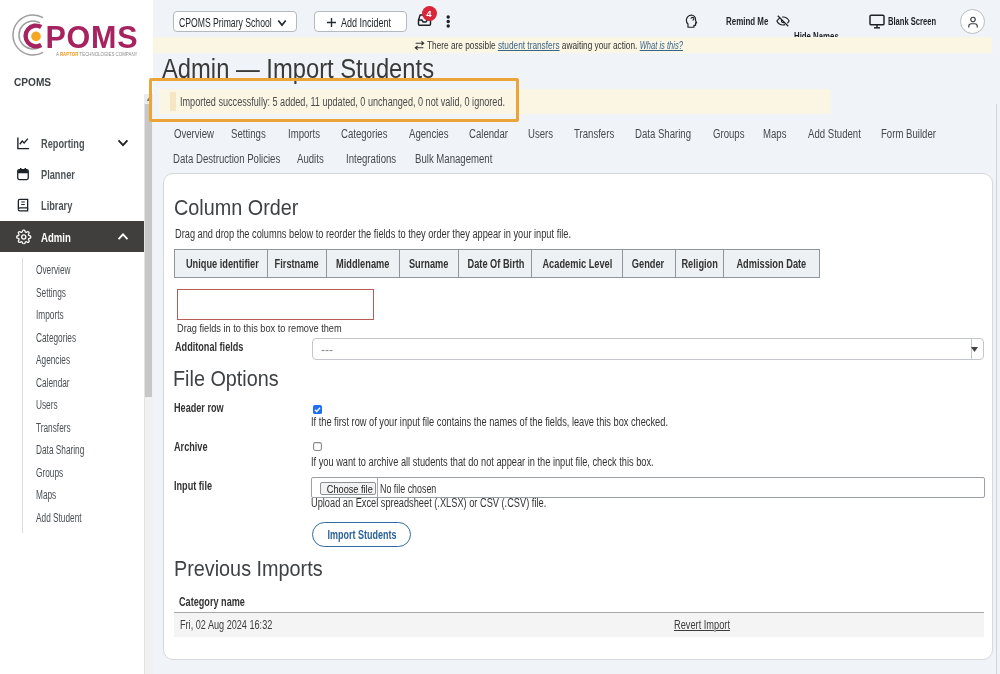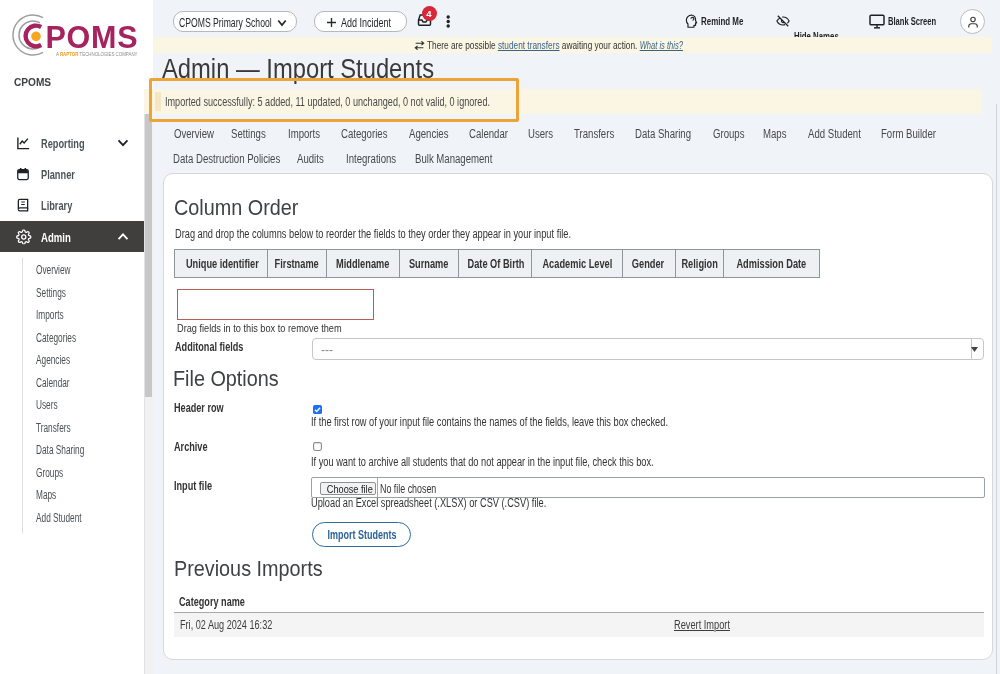--- a/index.html
+++ b/index.html
@@ -16,26 +16,26 @@
   .sb-label { position:absolute; left:14px; top:76px; font-size:11.5px; font-weight:bold; color:#3d4144; }
   .sb-item { position:absolute; left:0; width:144px; height:31px; color:#4d5256; font-weight:bold; font-size:13px; }
   .sb-item .txt { position:absolute; left:41px; top:50%; transform:translateY(-50%) scaleX(0.71); transform-origin:0 50%; white-space:nowrap; }
   .sb-item svg { position:absolute; left:16px; top:50%; transform:translateY(-50%); }
   .sb-item .chev { position:absolute; left:117px; top:50%; transform:translateY(-50%); }
   .sb-item.active { background:#413e3e; color:#fff; width:153px; }
   .sb-sub { position:absolute; left:36px; font-size:12px; color:#4a4f54; transform:scaleX(0.69); transform-origin:0 50%; white-space:nowrap; }
   #subline { position:absolute; left:22px; top:258px; width:1px; height:275px; background:#dadddf; }
 
   
-  .select-box, .btn-box { position:absolute; background:#fff; border:1px solid #b4b9bd; border-radius:10px; font-size:12px; color:#24292d; }
+  .select-box, .btn-box { position:absolute; background:#fff; border:1px solid #b4b9bd; border-radius:4px; font-size:12px; color:#24292d; }
   .iconbtn { position:absolute; font-size:11.5px; color:#1d2125; font-weight:bold; }
 
   
   #bar1 { position:absolute; left:153px; top:37px; width:839px; height:16px; background:#fbf6e4; font-size:11.5px; color:#333; }
-  #flash { position:absolute; left:144px; top:89px; width:838px; height:25px; background:#fbf6e4; }
+  #flash { position:absolute; left:159px; top:89px; width:672px; height:25px; background:#fbf6e4; }
   #flashaccent { position:absolute; left:11px; top:3px; width:6px; height:19px; background:#f5e7c4; }
   #flashtxt { position:absolute; left:21px; top:50%; transform:translateY(-50%) scaleX(0.758); transform-origin:0 50%; font-size:12px; color:#4a4a4a; white-space:nowrap; }
   #orangebox { position:absolute; left:149px; top:78px; width:370px; height:44px; border:3px solid #eba438; border-radius:2px; }
 
   #h1 { position:absolute; left:162px; top:53.5px; font-size:27px; color:#3a3a3a; transform:scaleX(0.88); transform-origin:0 0; white-space:nowrap; }
 
   
   .tab { position:absolute; font-size:12px; color:#46494c; transform:scaleX(0.80); transform-origin:0 50%; white-space:nowrap; }
 
   
@@ -169,21 +169,21 @@
       <circle cx="2.2" cy="2" r="1.7"></circle>
       <circle cx="2.2" cy="6.5" r="1.7"></circle>
       <circle cx="2.2" cy="11" r="1.7"></circle>
     </g>
   </svg>
 
 <svg class="abs" style="left:685px;top:13px" width="13" height="16" viewBox="0 0 24 26" fill="none" stroke="#1d2125" stroke-width="2.2">
     <path d="M12 2 A 9.5 9.5 0 0 0 2.5 11.5 C 2.5 14.5 4 17 5.5 18.5 V 24.5 H 16.5 V 21 H 19.5 V 16.5 H 21.5 L 19.5 12 A 9.5 9.5 0 0 0 12 2 Z" stroke-linejoin="round"></path>
     <path d="M11 9 a 2.7 2.7 0 1 1 2.7 2.7" stroke-width="2"></path>
   </svg>
-<div class="iconbtn" style="left:701px;top:15px;text-align:center;"><span class="n" style="transform:scaleX(0.69)">Remind Me</span></div>
+<div class="iconbtn" style="left:726px;top:15px;text-align:center;"><span class="n" style="transform:scaleX(0.69)">Remind Me</span></div>
 <svg class="abs" style="left:775px;top:14px" width="16" height="14" viewBox="0 0 24 24" fill="none" stroke="#1d2125" stroke-width="2">
     <path d="M3 3 L21 21"></path>
     <path d="M10.5 5.2 A 9.8 9.8 0 0 1 12 5.1 C 17 5.1 21 9 22.5 12 A 13.3 13.3 0 0 1 19.5 15.8 M 6.7 6.8 A 13.7 13.7 0 0 0 1.5 12 C 3 15 7 18.9 12 18.9 A 9.6 9.6 0 0 0 15.5 18.2"></path>
     <path d="M9.9 9.9 a 3 3 0 0 0 4.2 4.2"></path>
   </svg>
 <div class="iconbtn" style="left:794px;top:30px;"><span class="n" style="transform:scaleX(0.68)">Hide Names</span></div>
 <svg class="abs" style="left:869px;top:14px" width="16" height="15" viewBox="0 0 24 22" fill="none" stroke="#1d2125" stroke-width="2.2">
     <rect x="1.5" y="1.5" width="21" height="14.5" rx="1.8"></rect>
     <line x1="12" y1="16" x2="12" y2="20"></line>
     <line x1="7.5" y1="20.5" x2="16.5" y2="20.5"></line>

